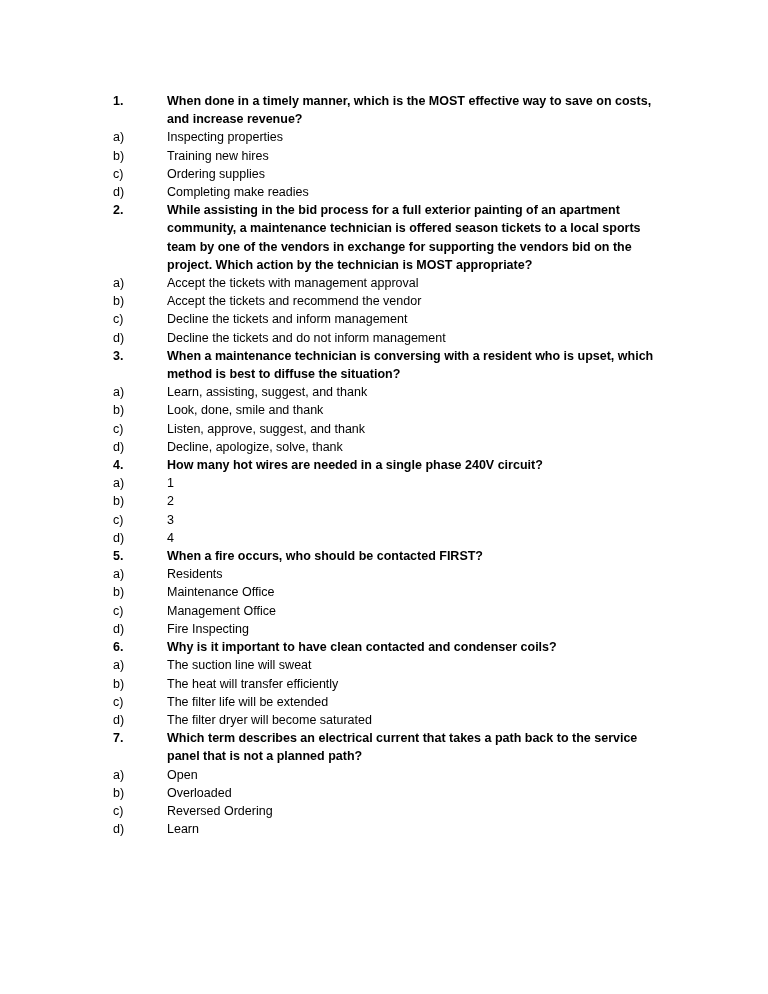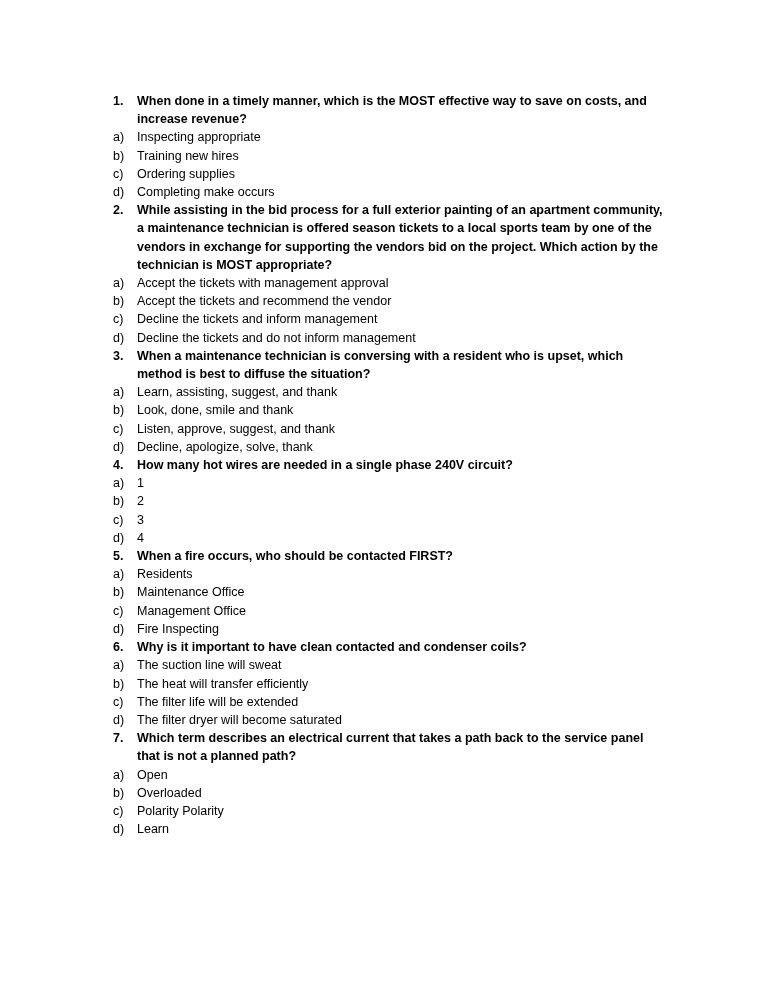--- a/index.html
+++ b/index.html
@@ -25,49 +25,50 @@
     align-items: baseline;
     font-size: 12.5px;
     line-height: 18.2px;
   }
   .marker {
     flex: 0 0 24px;
     width: 24px;
   }
   .text {
     flex: 1 1 auto;
+    margin-left: 30px;
   }
   .bold {
     font-weight: bold;
   }
 </style>
 </head>
 <body>
 
 <div class="page">
   <div class="content">
       <div class="row question-row">
         <span class="marker bold">1.</span>
         <span class="text bold">When done in a timely manner, which is the MOST effective way to save on costs, and increase revenue?</span>
       </div>
       <div class="row option-row">
         <span class="marker">a)</span>
-        <span class="text">Inspecting appropriate</span>
+        <span class="text">Inspecting properties</span>
       </div>
       <div class="row option-row">
         <span class="marker">b)</span>
         <span class="text">Training new hires</span>
       </div>
       <div class="row option-row">
         <span class="marker">c)</span>
         <span class="text">Ordering supplies</span>
       </div>
       <div class="row option-row">
         <span class="marker">d)</span>
-        <span class="text">Completing make occurs</span>
+        <span class="text">Completing make readies</span>
       </div>
       <div class="row question-row">
         <span class="marker bold">2.</span>
         <span class="text bold">While assisting in the bid process for a full exterior painting of an apartment community, a maintenance technician is offered season tickets to a local sports team by one of the vendors in exchange for supporting the vendors bid on the project.  Which action by the technician is MOST appropriate?</span>
       </div>
       <div class="row option-row">
         <span class="marker">a)</span>
         <span class="text">Accept the tickets with management approval</span>
       </div>
       <div class="row option-row">
@@ -169,20 +170,20 @@
       <div class="row option-row">
         <span class="marker">a)</span>
         <span class="text">Open</span>
       </div>
       <div class="row option-row">
         <span class="marker">b)</span>
         <span class="text">Overloaded</span>
       </div>
       <div class="row option-row">
         <span class="marker">c)</span>
-        <span class="text">Polarity Polarity</span>
+        <span class="text">Reversed Ordering</span>
       </div>
       <div class="row option-row">
         <span class="marker">d)</span>
         <span class="text">Learn</span>
       </div>
     </div>
 </div>
 
 </body></html>

